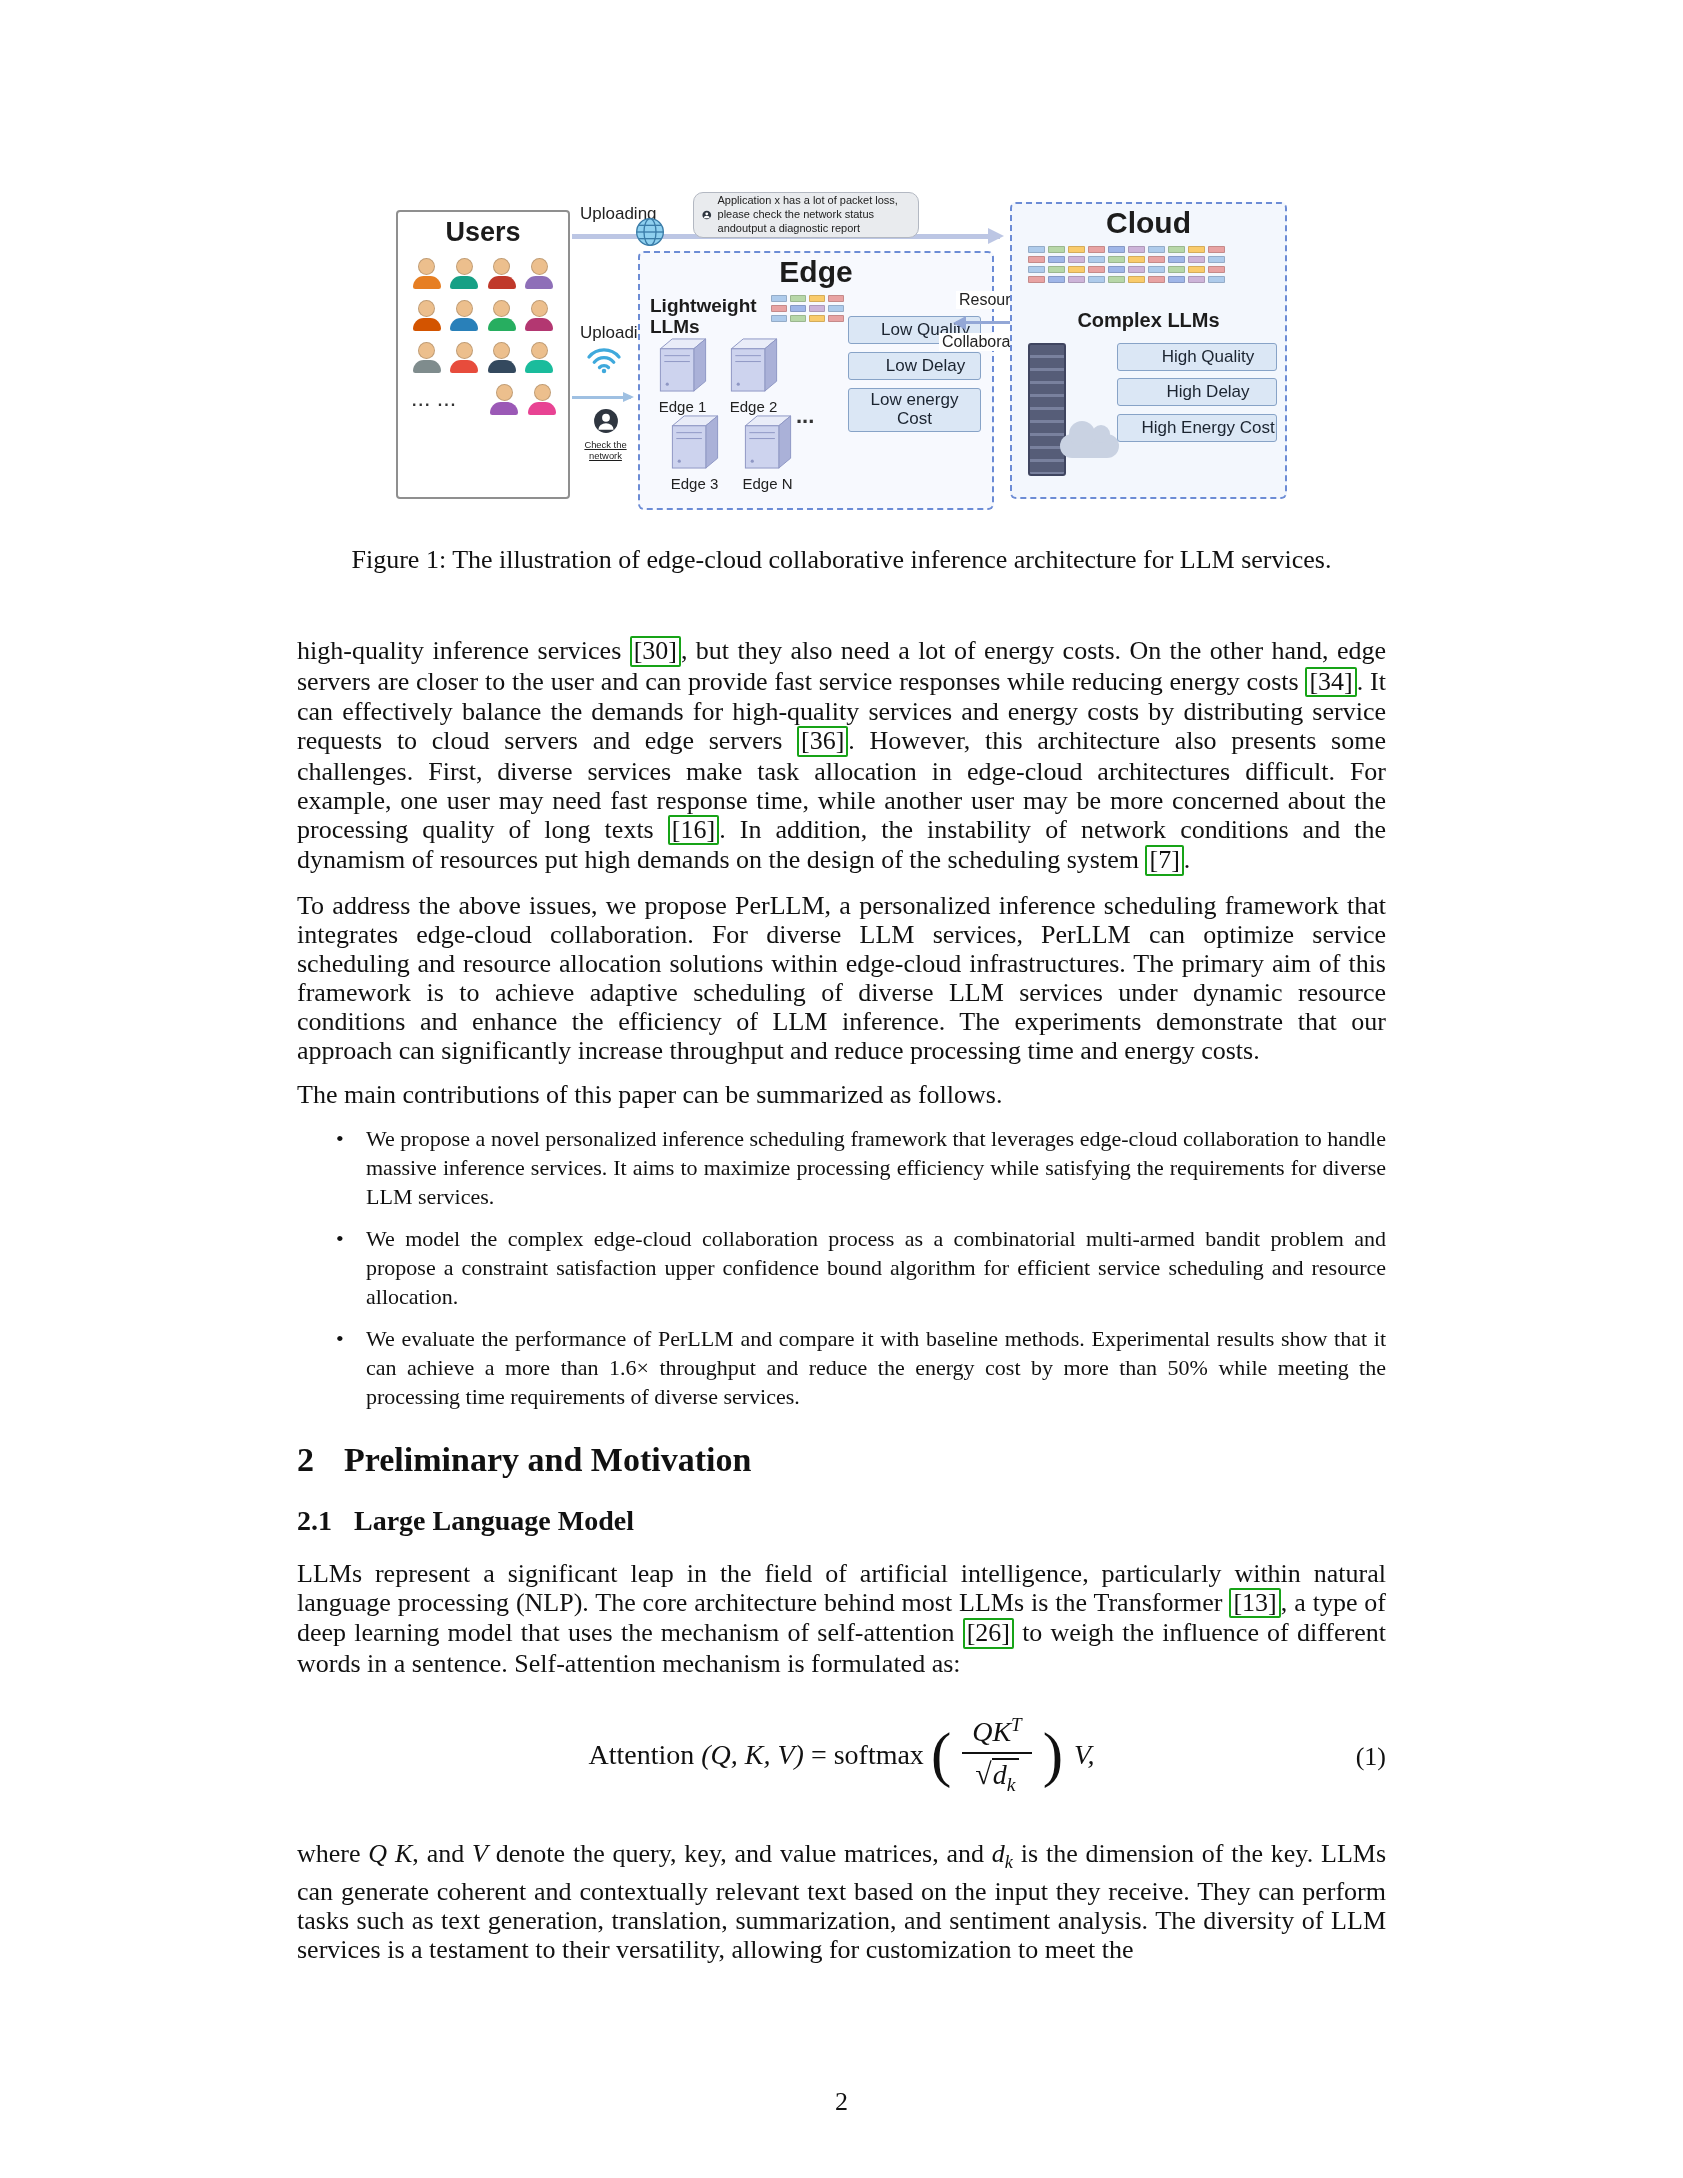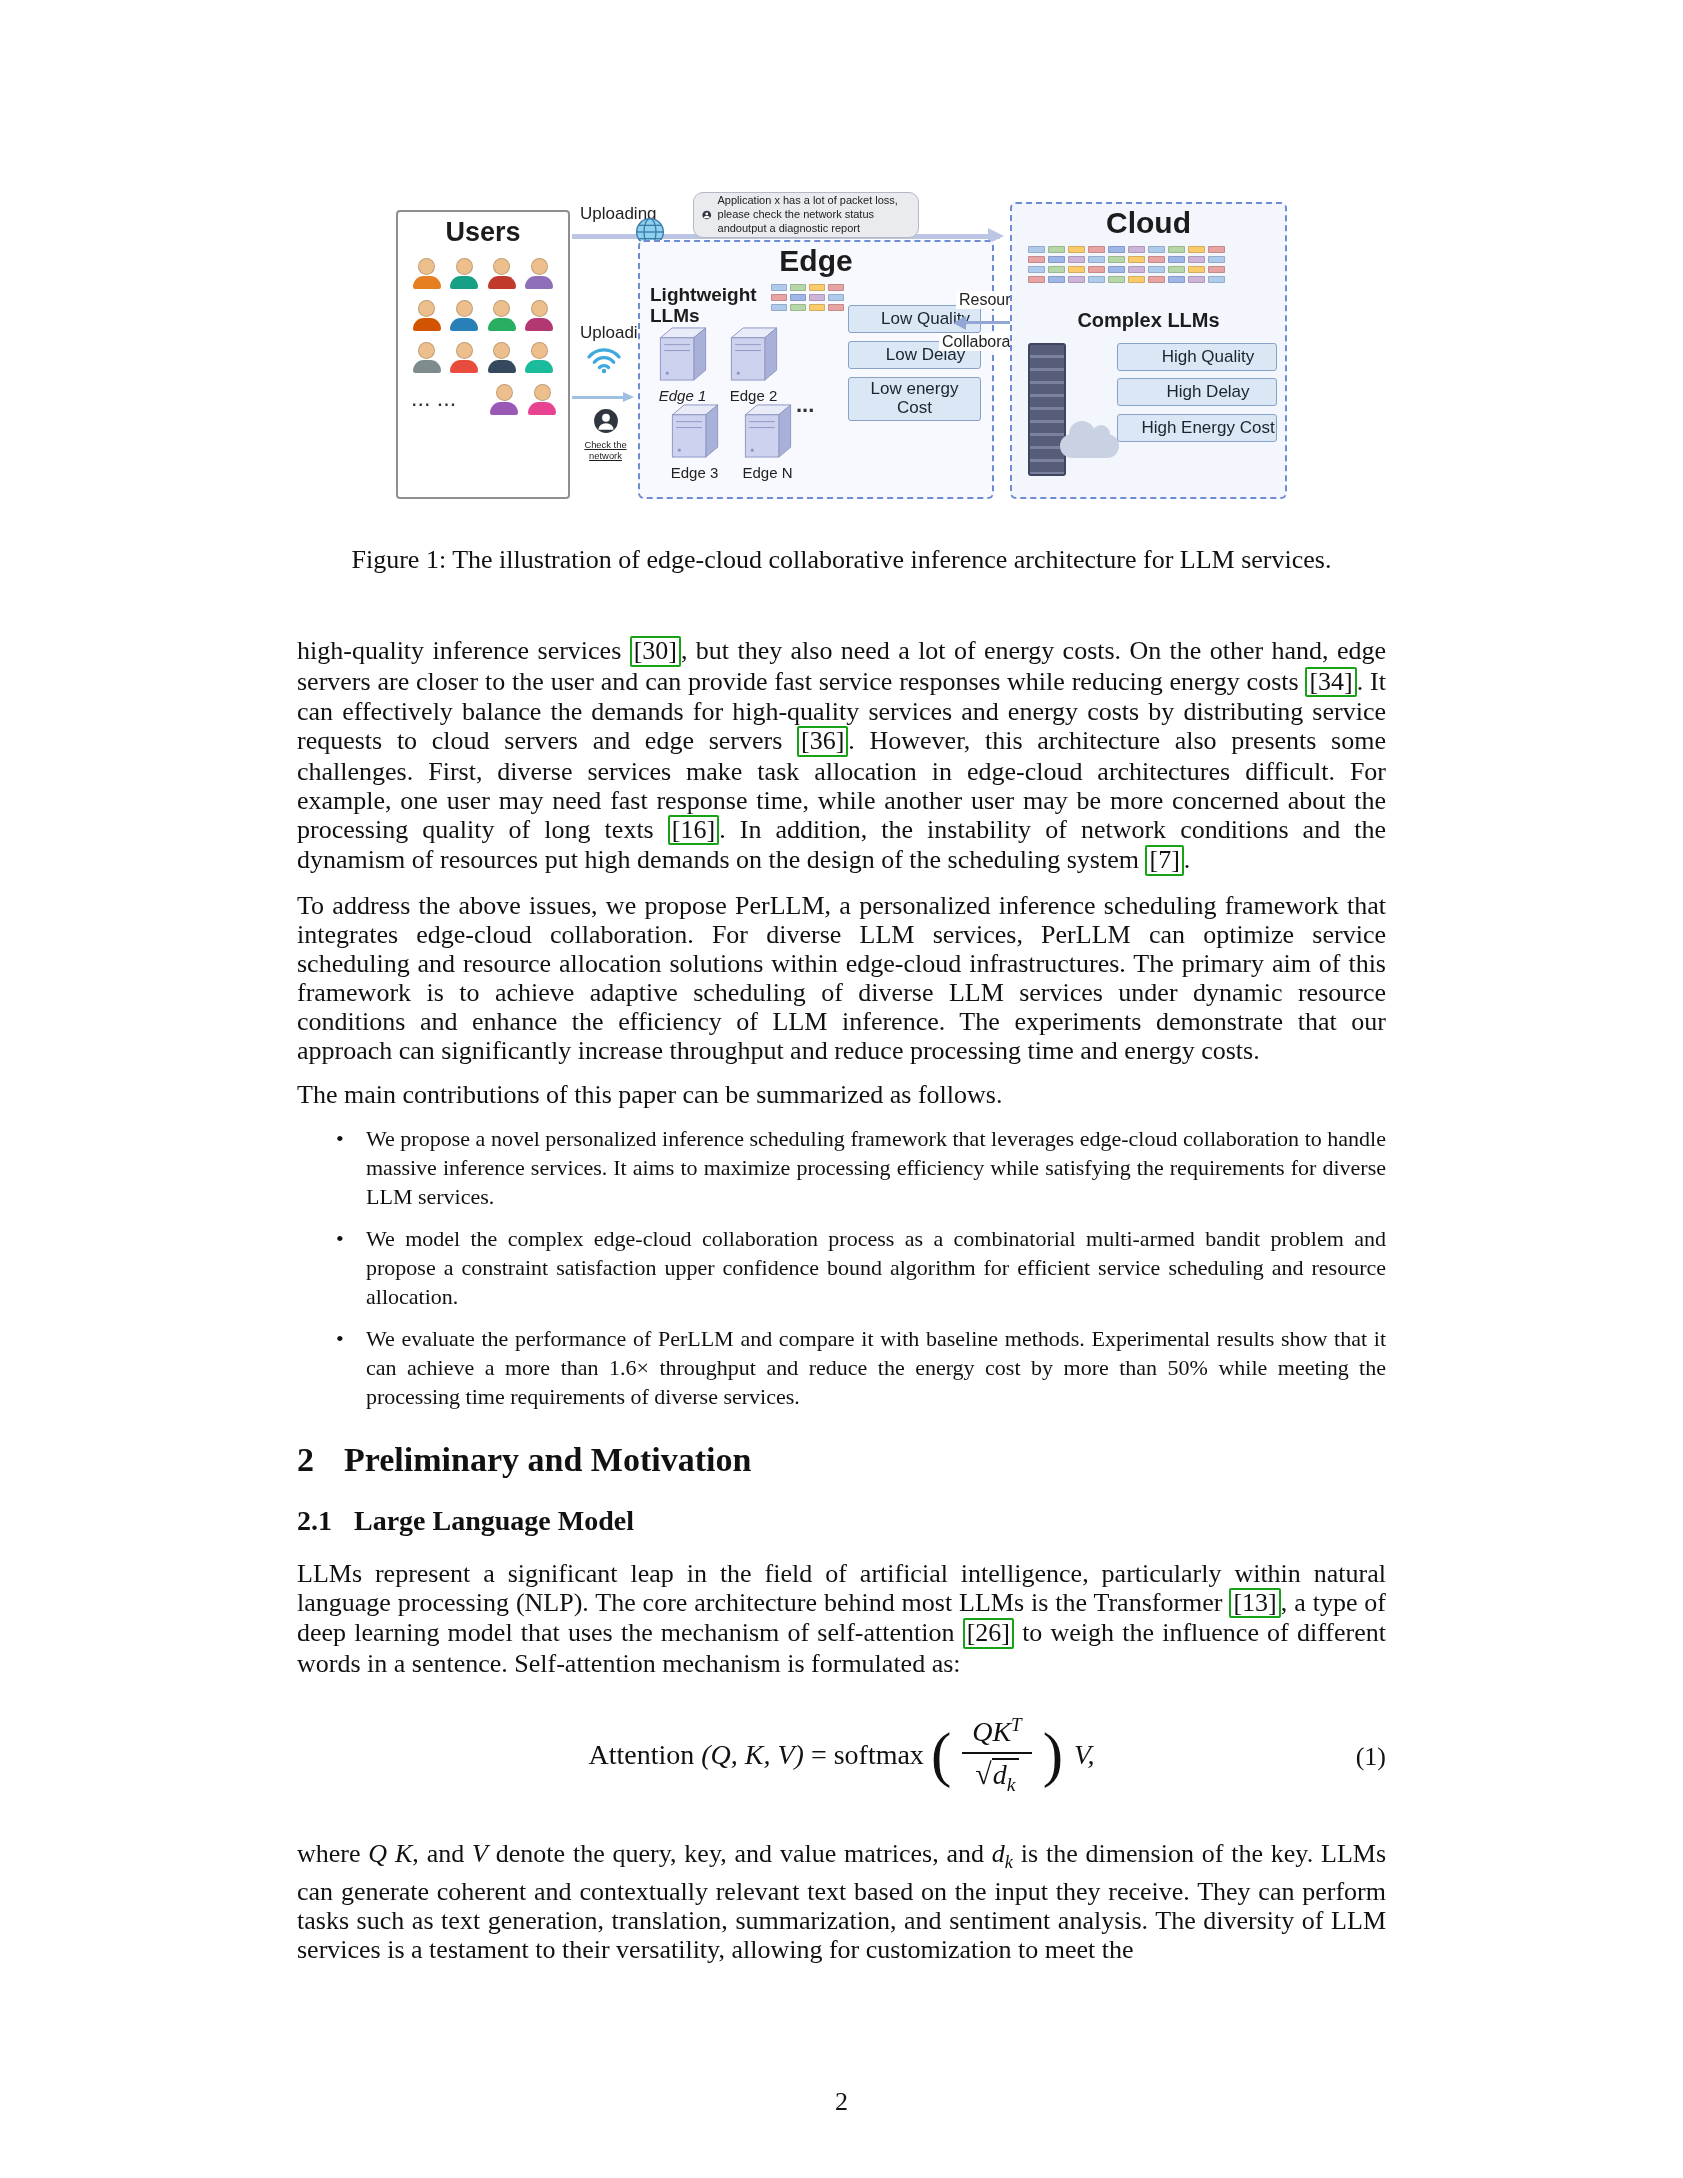--- a/index.html
+++ b/index.html
@@ -42,26 +42,26 @@
   .bubble-text { font-size:11px; line-height:1.25; color:#222; }
 
   .uploading-left { left:181px; top:127px; }
   .wifi-wrap { position:absolute; left:190px; top:150px; }
   .mid-arrow { left:176px; top:200px; width:59px; border-top:3px solid #9fc0e2; }
   .mid-arrow::after { content:""; position:absolute; right:-3px; top:-7px; border-left:11px solid #9fc0e2; border-top:5px solid transparent; border-bottom:5px solid transparent; }
   .check-badge { position:absolute; left:182px; top:212px; width:55px; text-align:center;text-decoration:underline; }
   .check-text { font-size:9.4px; line-height:1.15; margin-top:2px; color:#222; }
 
   
-  .edge-box { position:absolute; left:242px; top:44px; width:356px; height:259px; border:2px dashed #6c8cd5; border-radius:6px; background:#f7f9fe; }
+  .edge-box { position:absolute; left:242px; top:55px; width:356px; height:259px; border:2px dashed #6c8cd5; border-radius:6px; background:#f7f9fe; }
   .edge-title { position:absolute; left:0; right:0; top:2px; text-align:center; font-weight:bold; font-size:30px; }
   .lightweight { position:absolute; left:10px; top:42px; width:115px; font-weight:bold; font-size:19px; line-height:1.12; }
   .server { position:absolute; width:61px; text-align:center; }
   .server-label { font-size:15px; margin-top:1px; color:#222; }
-  .srv-1 { left:12px; top:83px;font-style:italic; } .srv-2 { left:83px; top:83px; }
+  .srv-1 { left:12px; top:83px; } .srv-2 { left:83px; top:83px; }
   .srv-3 { left:24px; top:160px; } .srv-n { left:97px; top:160px; }
   .edge-ellipsis { position:absolute; left:156px; top:150px; font-size:22px; font-weight:bold; color:#333; }
   .q-box {
     position:absolute; background:#dbe7f5; border:1px solid #87a3c7; border-radius:3px;
     display:flex; align-items:center; justify-content:center; text-align:center;
     font-size:17px; color:#1b2430; line-height:1.1;padding-left:22px;
   }
   .low-1 { left:208px; top:63px;  width:133px; height:28px; }
   .low-2 { left:208px; top:99px; width:133px; height:28px; }
   .low-3 { left:208px; top:135px; width:133px; height:44px; padding:0 16px; }

